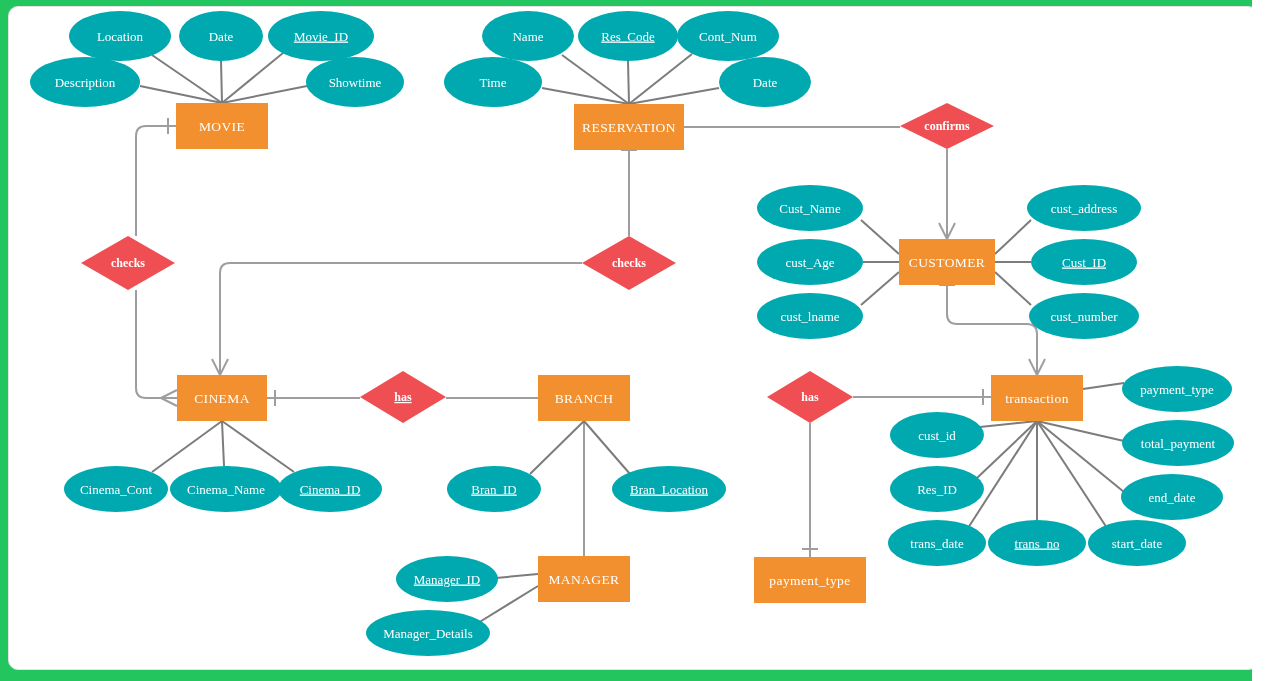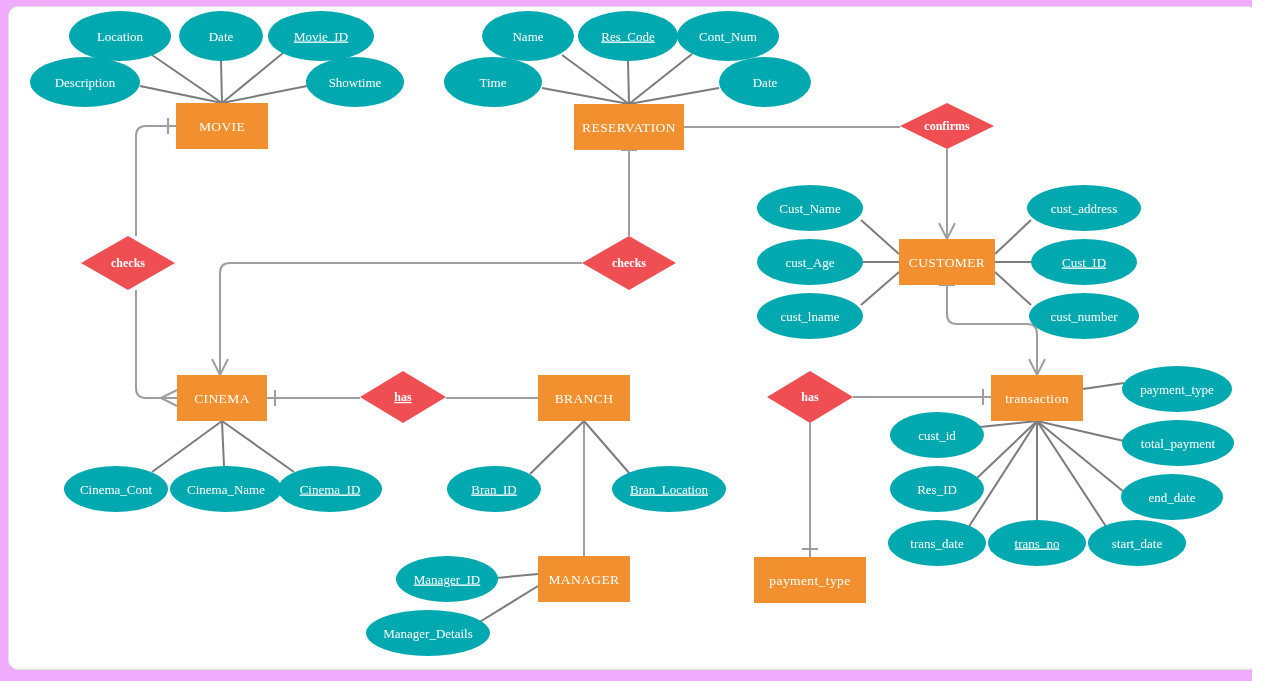--- a/index.html
+++ b/index.html
@@ -1,20 +1,20 @@
 <!DOCTYPE html>
 <html><head>
 <meta charset="utf-8">
 <style>
   html,body{margin:0;padding:0;background:#ffffff;}
   body{font-family:"Liberation Serif",serif;}
   #canvas{
     position:relative;
     width:1252px;height:681px;
-    background:#f0abfc;
+    background:#22c55e;
     box-sizing:border-box;
     overflow:hidden;
   }
   #frame{
     position:absolute;left:8px;top:6px;
     width:1250px;height:664px;
     border:1px solid #e3e3e3;
     border-radius:10px;
     box-sizing:border-box;
     background:#fff;

